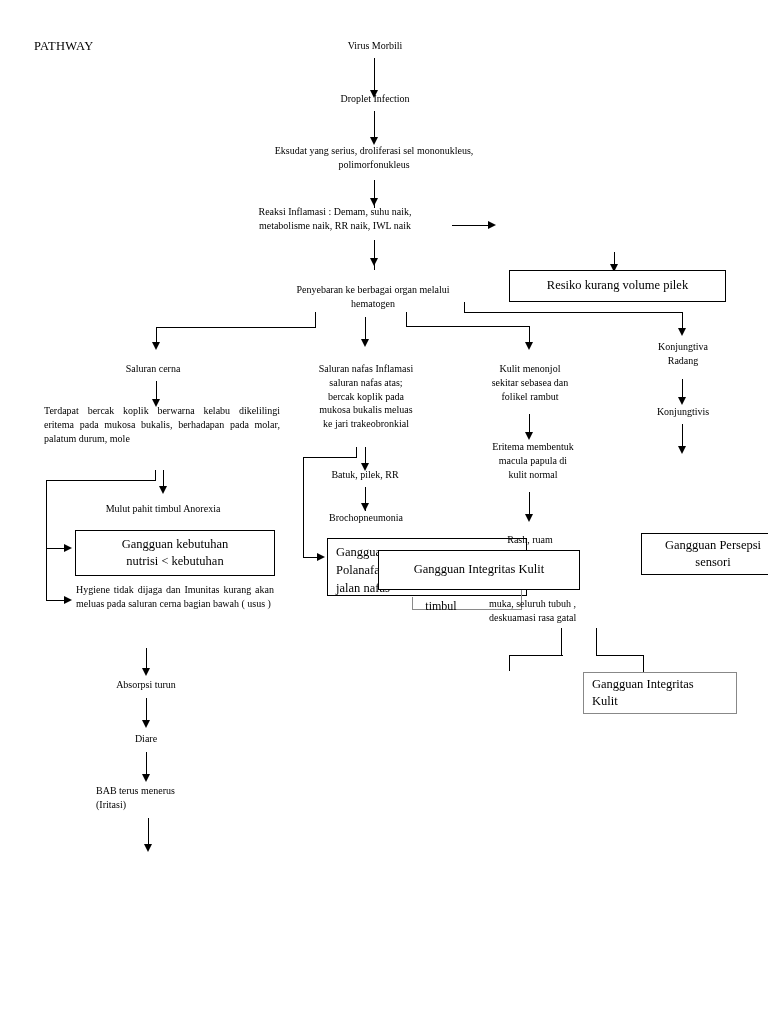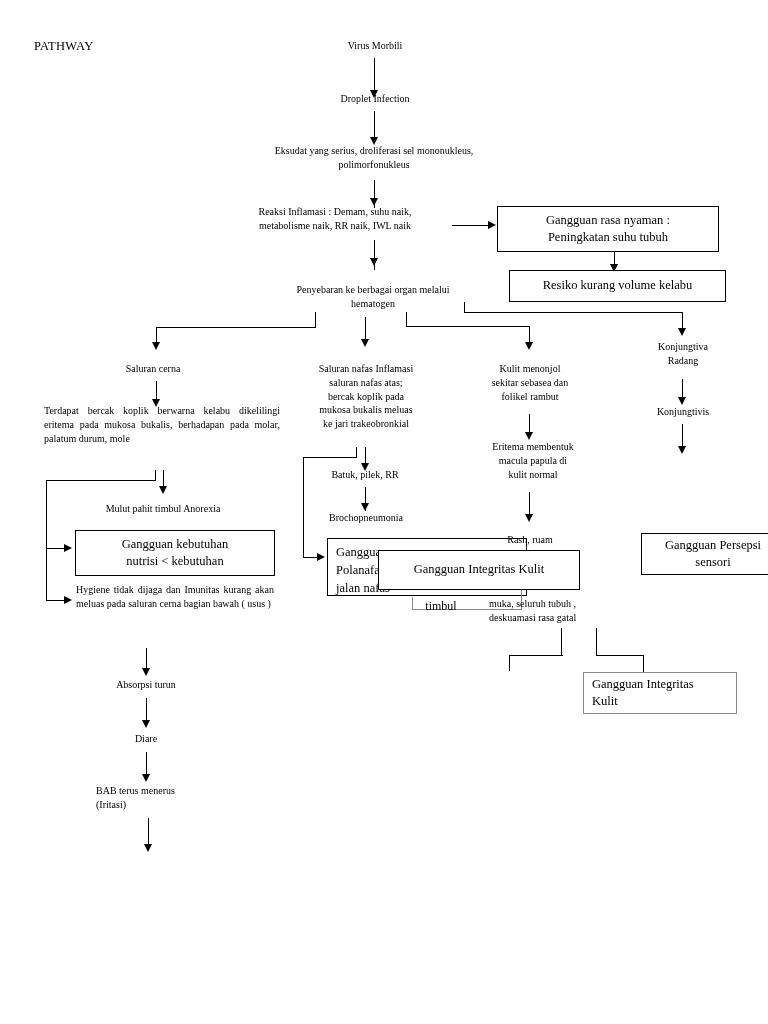--- a/index.html
+++ b/index.html
@@ -99,27 +99,25 @@
 
   <div class="ln vln" style="left:374px; top:180px; height:28px;"></div>
   <div class="arrow down" style="left:370px; top:198px;"></div>
 
   <div class="node" style="left:190px; top:205px; width:290px;">Reaksi Inflamasi :  Demam,  suhu naik,
 metabolisme naik, RR naik,  IWL naik</div>
 
   <div class="ln hln" style="left:452px; top:225px; width:40px;"></div>
   <div class="arrow right" style="left:488px; top:221px;"></div>
 
-  <div class="box" style="left:497px; top:206px; width:222px; height:46px;">Gangguan rasa nyaman :
-Peningkatan suhu tubuh</div>
 
   <div class="ln vln" style="left:614px; top:252px; height:18px;"></div>
   <div class="arrow down" style="left:610px; top:264px;"></div>
 
-  <div class="box" style="left:509px; top:270px; width:217px; height:32px;">Resiko kurang volume kelabu</div>
+  <div class="box" style="left:509px; top:270px; width:217px; height:32px;">Resiko kurang volume pilek</div>
 
   <div class="ln vln" style="left:374px; top:240px; height:30px;"></div>
   <div class="arrow down" style="left:370px; top:258px;"></div>
 
   <div class="node" style="left:228px; top:283px; width:290px;">Penyebaran ke berbagai organ melalui
 hematogen</div>
 
   <div class="ln hln" style="left:156px; top:327px; width:160px;"></div>
   <div class="ln vln" style="left:315px; top:312px; height:16px;"></div>
   <div class="ln vln" style="left:156px; top:327px; height:21px;"></div>

